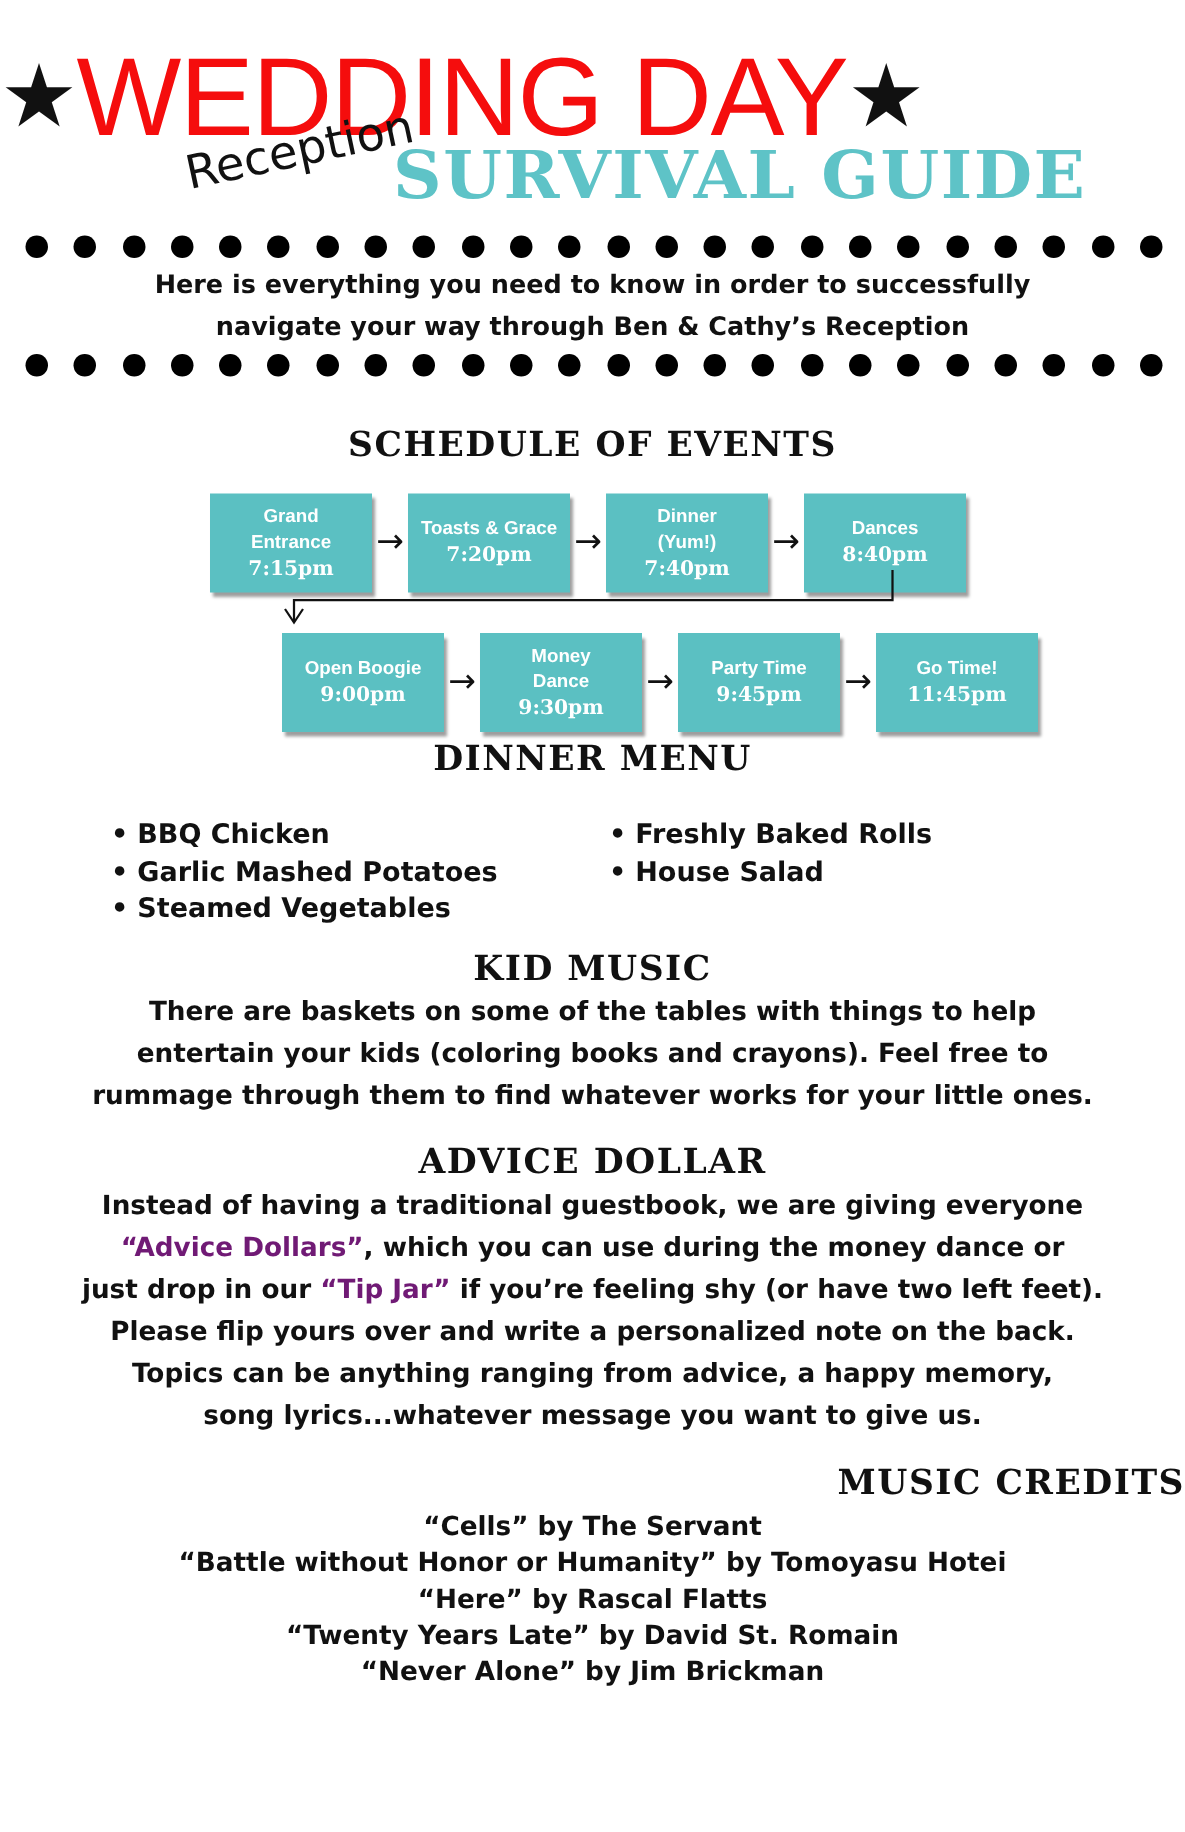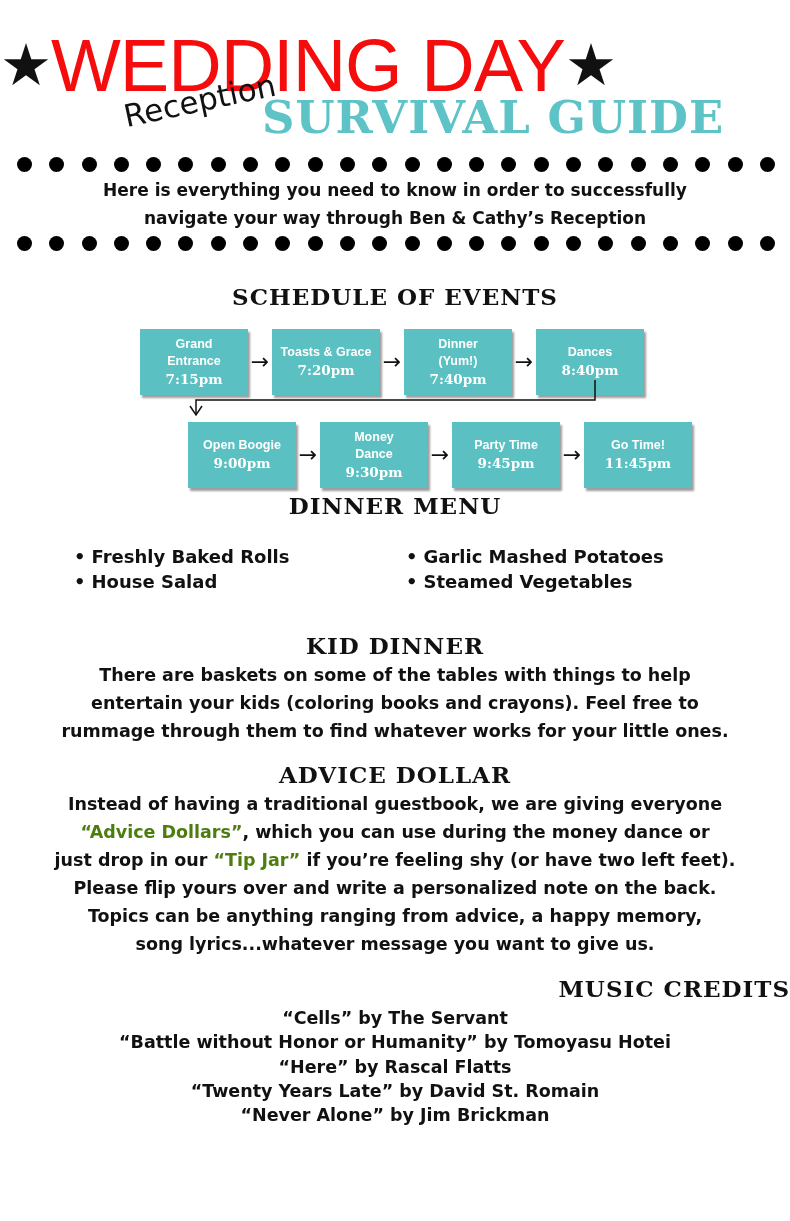--- a/index.html
+++ b/index.html
@@ -13,21 +13,21 @@
   .dot { width: 15px; height: 15px; border-radius: 50%; background: #000; margin-right: 17.3px; flex: none; }
   .intro { left: 0; width: 790px; top: 176px; text-align: center; font-weight: bold; font-size: 17px; line-height: 28px; }
   .h2 { left: 0; width: 790px; text-align: center; font-family: "DejaVu Serif", serif; font-weight: bold; font-size: 23px; letter-spacing: 1px; color: #111; }
   .box { width: 108px; height: 66px; background: #5bc0c2; box-shadow: 2px 3px 2px #9e9e9e; color: #fff; display: flex; flex-direction: column; justify-content: center; align-items: center; text-align: center; }
   .box .lbl { font-family: "Liberation Sans", sans-serif; font-size: 12.5px; line-height: 17px; font-weight: bold; }
   .box .time { font-family: "DejaVu Serif", serif; font-weight: bold; font-size: 13.5px; line-height: 19px; }
   .arrow { font-size: 22px; line-height: 22px; color: #111; width: 24px; text-align: center; }
   .menu { top: 545px; left: 74px; width: 660px; display: grid; grid-template-columns: 332px 320px; font-weight: bold; font-size: 18px; line-height: 24.5px; }
   .menu span.b { margin-right: 6px; }
   .para { left: 0; width: 790px; text-align: center; font-weight: bold; font-size: 17.5px; line-height: 28px; }
-  .red { color: #4d7c0f; }
+  .red { color: #701a75; }
   .credits { left: 0; width: 790px; top: 1006px; text-align: center; font-weight: bold; font-size: 17.5px; line-height: 24.3px; }
 </style>
 </head>
 <body>
 
 <div class="abs title">
   <span class="star">★</span><span>WEDDING DAY</span><span class="star">★</span>
 </div>
 <div class="abs subtitle">SURVIVAL GUIDE</div>
 <div class="abs reception">Reception</div>
@@ -135,27 +135,28 @@
     </div>
   <div class="arrow">→</div>
   <div class="box">
       <div class="lbl">Go Time!</div>
       <div class="time">11:45pm</div>
     </div>
 </div>
 
 <div class="abs h2" style="top:492px;">DINNER MENU</div>
 <div class="abs menu">
+  <div><span class="b">•</span><span>BBQ Chicken</span></div>
   <div><span class="b">•</span><span>Freshly Baked Rolls</span></div>
   <div><span class="b">•</span><span>Garlic Mashed Potatoes</span></div>
   <div><span class="b">•</span><span>House Salad</span></div>
   <div><span class="b">•</span><span>Steamed Vegetables</span></div>
 </div>
 
-<div class="abs h2" style="top:632px;">KID DINNER</div>
+<div class="abs h2" style="top:632px;">KID MUSIC</div>
 <div class="abs para" style="top:661px;">
   <div>There are baskets on some of the tables with things to help</div>
   <div>entertain your kids (coloring books and crayons).  Feel free to</div>
   <div>rummage through them to find whatever works for your little ones.</div>
 </div>
 
 <div class="abs h2" style="top:761px;">ADVICE DOLLAR</div>
 <div class="abs para" style="top:790px;">
   <div>Instead of having a traditional guestbook, we are giving everyone</div>
   <div><span class="red">“Advice Dollars”</span><span>, which you can use during the money dance or</span></div>

